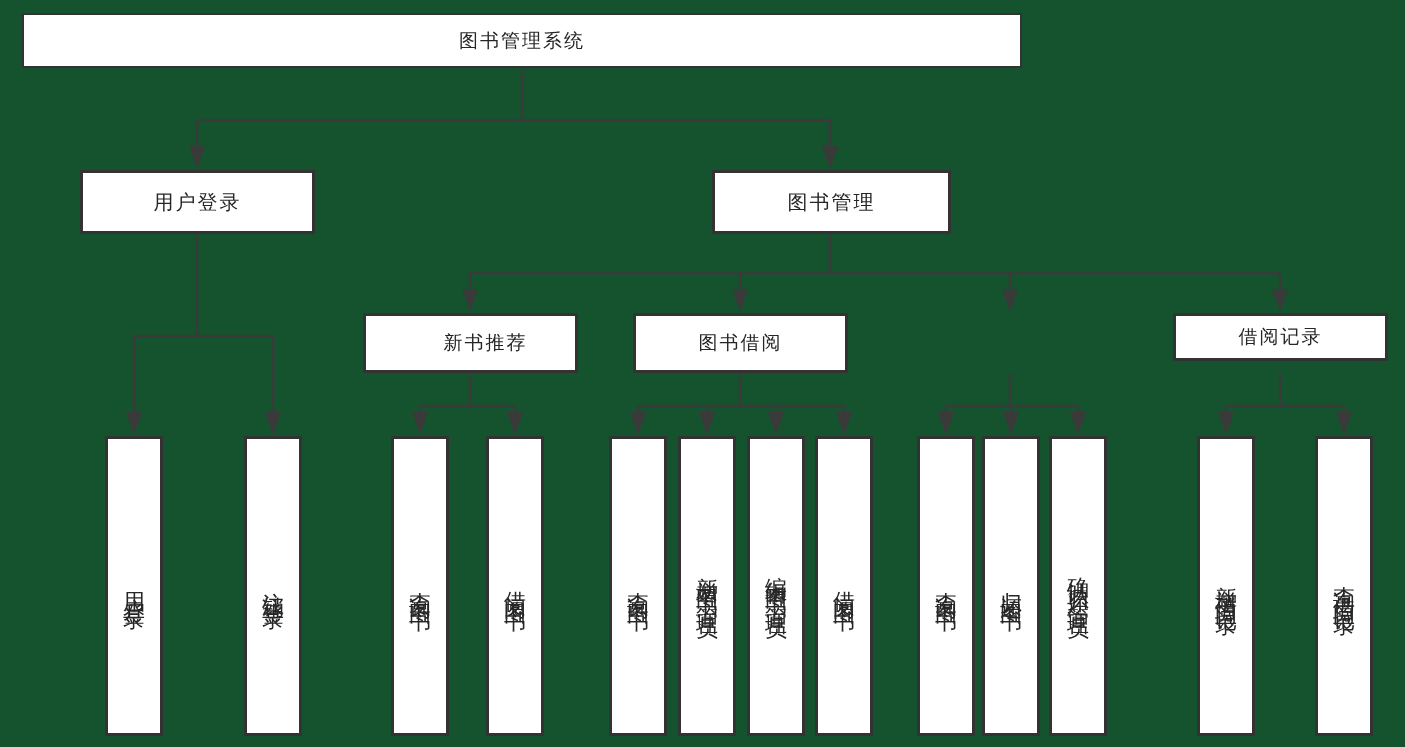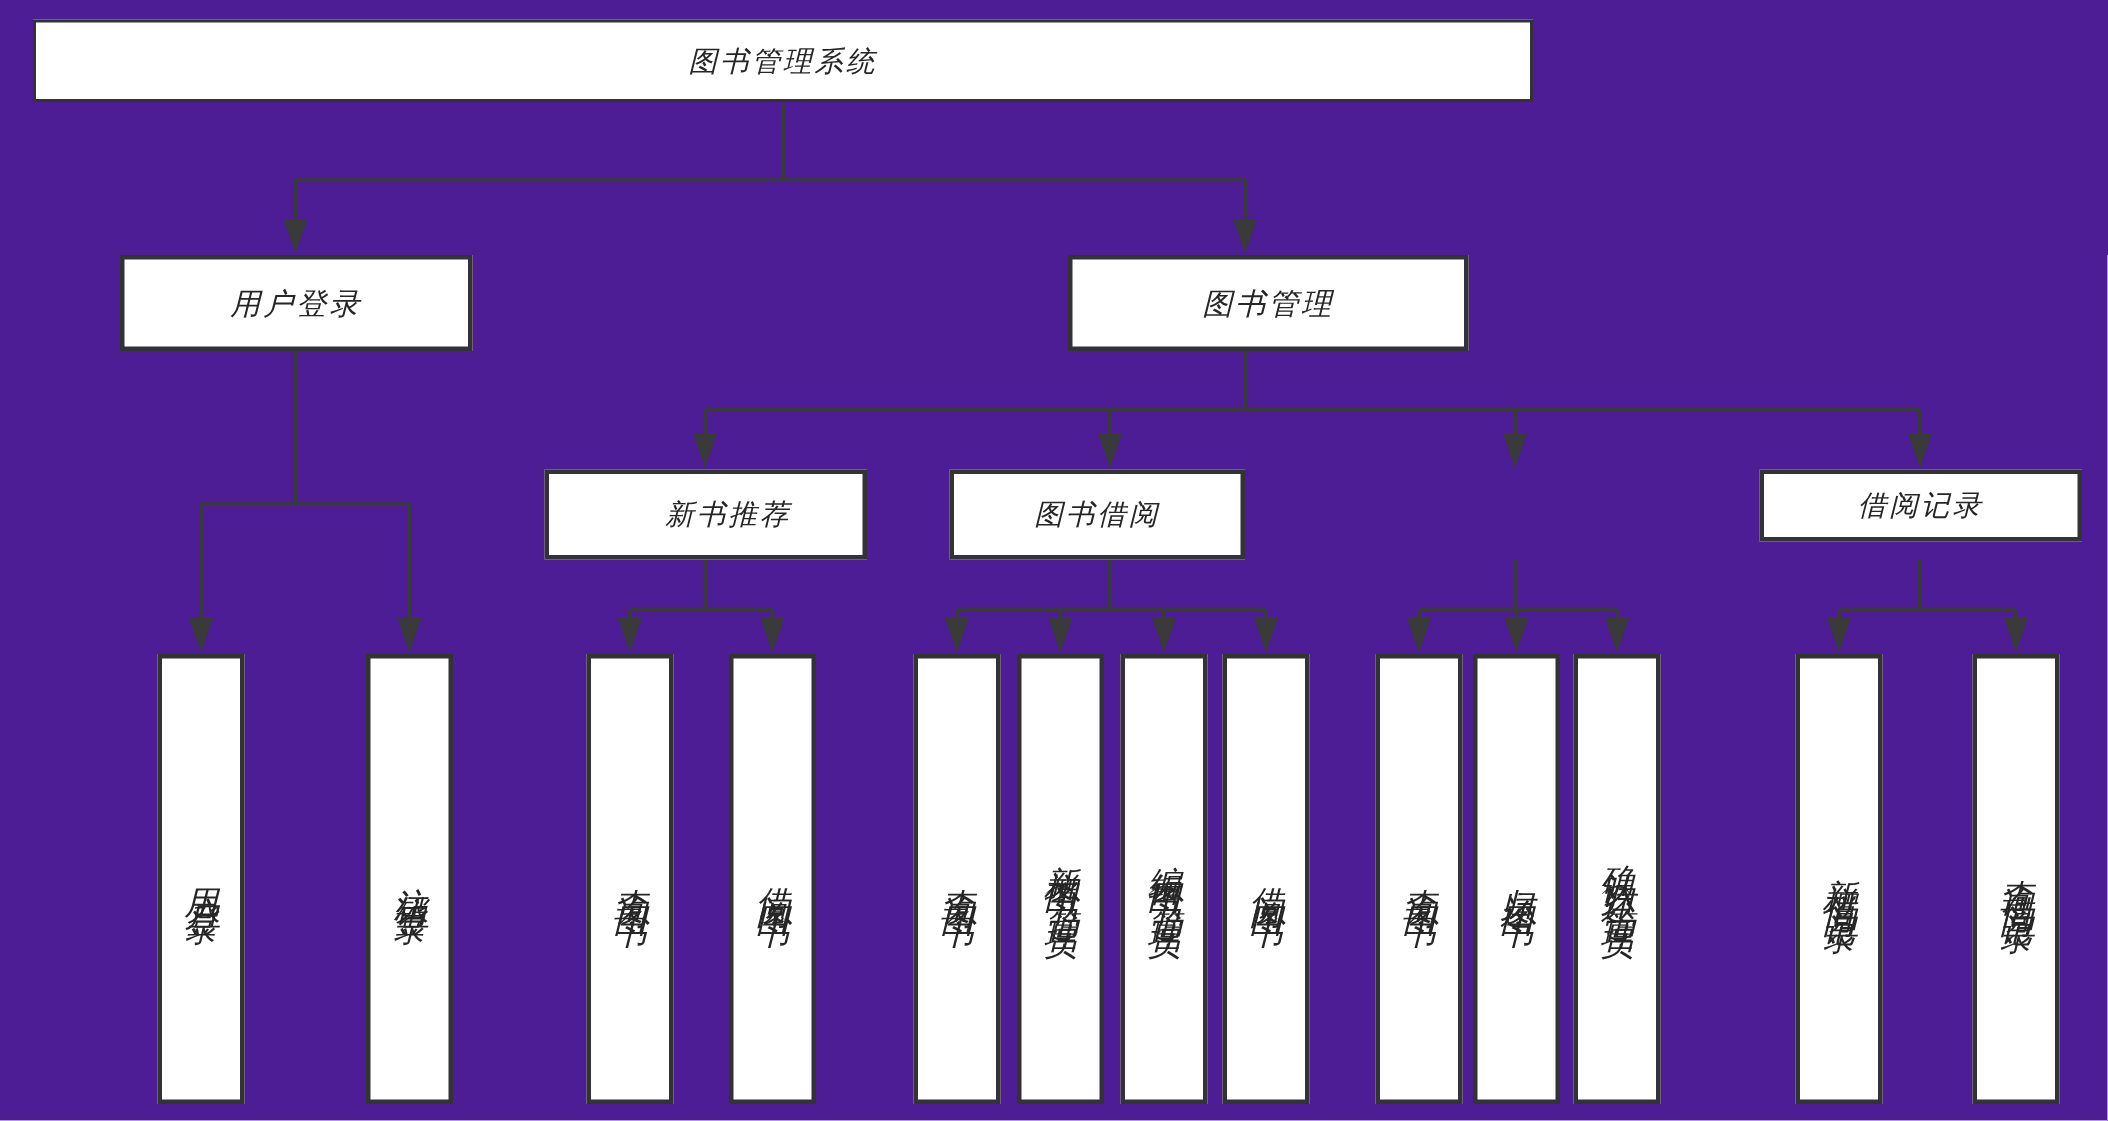--- a/index.html
+++ b/index.html
@@ -1,18 +1,18 @@
 <!DOCTYPE html>
 <html><head>
 <meta charset="utf-8">
 <style>
   html,body { margin:0; padding:0; background:#ffffff; }
   .canvas {
-    position:relative; width:1405px; height:747px; background:#4c1d95;
-    font-family:"Liberation Sans", sans-serif; color:#262626; overflow:hidden;font-style:italic;
+    position:relative; width:1405px; height:747px; background:#14532d;
+    font-family:"Liberation Sans", sans-serif; color:#262626; overflow:hidden;
   }
   .connector-layer { position:absolute; left:0; top:0; z-index:0; }
   .box {
     position:absolute; box-sizing:border-box; background:#ffffff;
     border:3px solid #333333; display:flex; align-items:center; justify-content:center;
     z-index:1;
   }
   .root-box { border-width:2px; font-size:19px; letter-spacing:2px; }
   .l1-box   { font-size:20px; letter-spacing:2px; }
   .l2-box   { font-size:19px; letter-spacing:2px; }
@@ -67,28 +67,28 @@
     </g>
   </svg>
 
   <div class="box root-box" style="left:22px; top:13px; width:1000px; height:55px;">
     <span>图书管理系统</span>
   </div>
 
   <div class="box l1-box" style="left:80px; top:170px; width:235px; height:64px;">
     <span>用户登录</span>
   </div>
-  <div class="box l1-box" style="left:712px; top:170px; width:267px; height:64px;">
+  <div class="box l1-box" style="left:712px; top:170px; width:239px; height:64px;">
     <span>图书管理</span>
   </div>
 
   <div class="box l2-box" style="left:363px; top:313px; width:215px; height:60px;padding-left:30px;">
     <span>新书推荐</span>
   </div>
-  <div class="box l2-box" style="left:633px; top:313px; width:197px; height:60px;align-items:center;">
+  <div class="box l2-box" style="left:633px; top:313px; width:215px; height:60px;align-items:center;">
     <span>图书借阅</span>
   </div>
   <div class="box l2-box" style="left:1173px; top:313px; width:215px; height:48px;">
     <span>借阅记录</span>
   </div>
 
   <div class="box leaf-box" style="left:105px; top:436px; width:58px; height:300px;">
     <span class="vtext">用户登录</span>
   </div>
   <div class="box leaf-box" style="left:244px; top:436px; width:58px; height:300px;">

